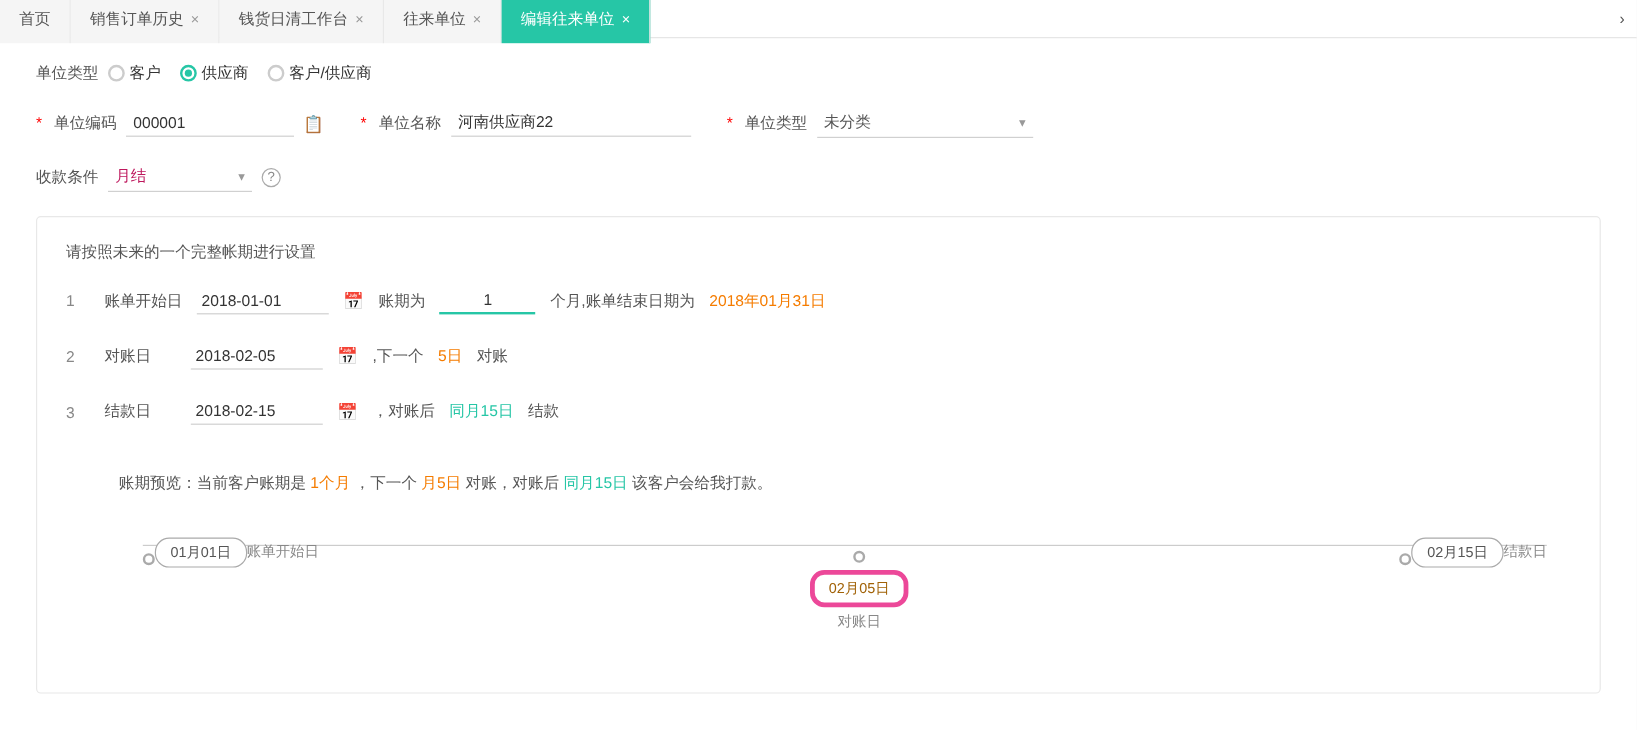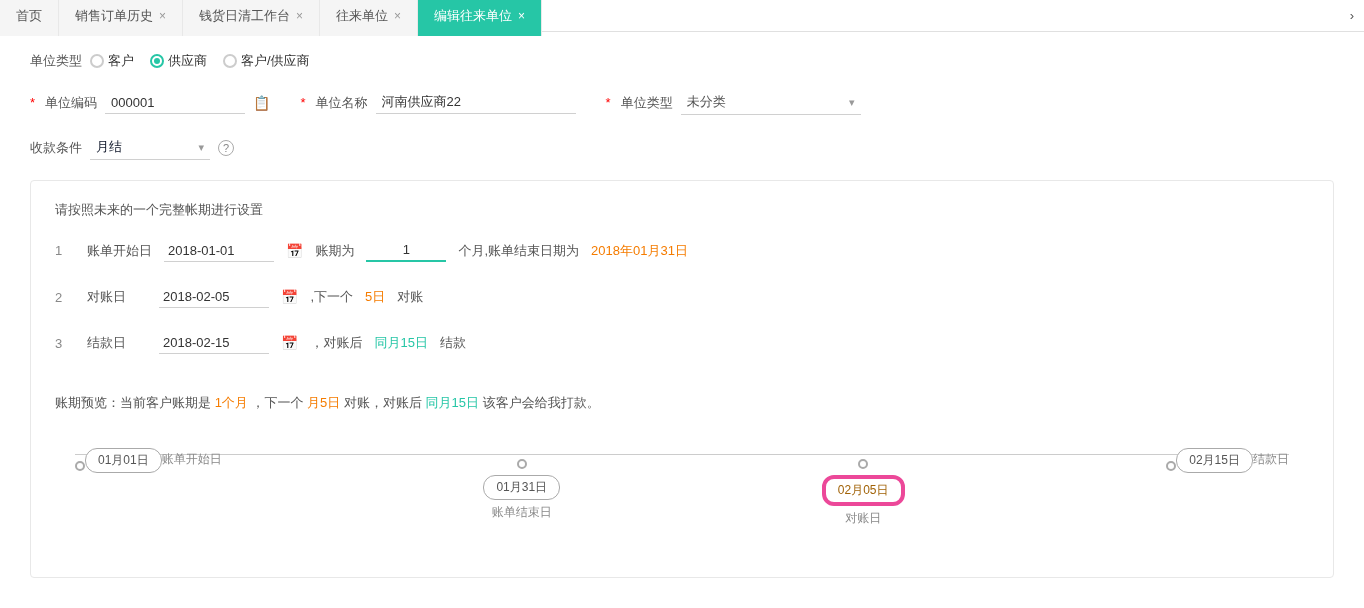--- a/index.html
+++ b/index.html
@@ -122,21 +122,21 @@
     
     .select-wrapper {
       display: flex;
       align-items: center;
       border-bottom: 1px solid #d0d0d0;
       padding: 3px 6px;
       cursor: pointer;
       min-width: 120px;
       justify-content: space-between;
     }
-    .select-value { color: #0f172a; }
+    .select-value { color: #be185d; }
     .chevron-icon { color: #999; font-size: 11px; }
 
     
     .category-select {
       display: flex;
       align-items: center;
       border-bottom: 1px solid #d0d0d0;
       padding: 3px 6px;
       cursor: pointer;
       min-width: 180px;
@@ -214,20 +214,21 @@
       width: 80px;
       text-align: center;
     }
     .desc-text { color: #555; }
     .highlight-orange { color: #f57c00; }
     .highlight-cyan { color: #26c6a6; }
 
     
     .preview-section {
       padding: 16px 0 0 0;
+      margin-left: 44px;
     }
     .preview-text {
       font-size: 13px;
       color: #555;
       margin-bottom: 20px;
     }
   </style>
 </head>
 <body>
 
@@ -359,25 +360,20 @@
       <div style="position:relative; padding: 10px 20px 30px 20px;">
         <div style="position:absolute; top:22px; left:20px; right:20px; height:1px; background:#ccc;"></div>
         <div style="display:flex; justify-content:space-between; align-items:flex-start;">
           <div style="display:flex;flex-direction:row;align-items:center;z-index:1;">
             <div style="width:10px;height:10px;border-radius:50%;border:2px solid #aaa;background:#fff;margin-top:17px;"></div>
             <div style="border:1px solid #aaa;border-radius:12px;padding:3px 12px;font-size:12px;color:#555;background:#fff;white-space:nowrap;margin-top:6px;">01月01日</div>
             <div style="font-size:12px;color:#888;margin-top:4px;white-space:nowrap;">账单开始日</div>
           </div>
           <div style="display:flex;flex-direction:column;align-items:center;z-index:1;">
             <div style="width:10px;height:10px;border-radius:50%;border:2px solid #aaa;background:#fff;margin-top:17px;"></div>
-            <div style="border:1px solid #aaa;border-radius:12px;padding:3px 12px;font-size:12px;color:#555;background:#fff;white-space:nowrap;margin-top:6px;">01月31日</div>
-            <div style="font-size:12px;color:#888;margin-top:4px;white-space:nowrap;">账单结束日</div>
-          </div>
-          <div style="display:flex;flex-direction:column;align-items:center;z-index:1;">
-            <div style="width:10px;height:10px;border-radius:50%;border:2px solid #aaa;background:#fff;margin-top:17px;"></div>
             <div style="border:4px solid #ec4899;border-radius:12px;padding:3px 12px;font-size:12px;color:#a16207;background:#fff;white-space:nowrap;margin-top:6px;">02月05日</div>
             <div style="font-size:12px;color:#888;margin-top:4px;white-space:nowrap;">对账日</div>
           </div>
           <div style="display:flex;flex-direction:row;align-items:center;z-index:1;">
             <div style="width:10px;height:10px;border-radius:50%;border:2px solid #aaa;background:#fff;margin-top:17px;"></div>
             <div style="border:1px solid #aaa;border-radius:12px;padding:3px 12px;font-size:12px;color:#555;background:#fff;white-space:nowrap;margin-top:6px;">02月15日</div>
             <div style="font-size:12px;color:#888;margin-top:4px;white-space:nowrap;">结款日</div>
           </div>
         </div>
       </div>

